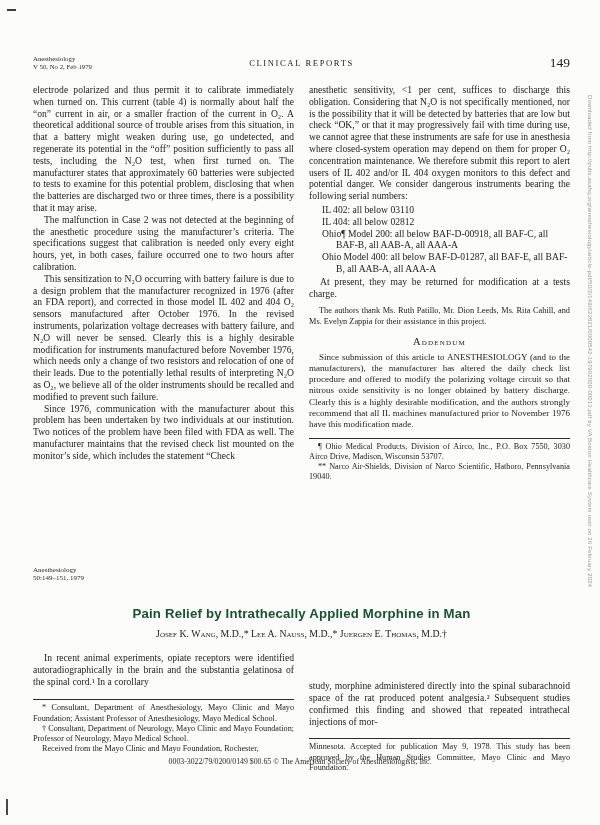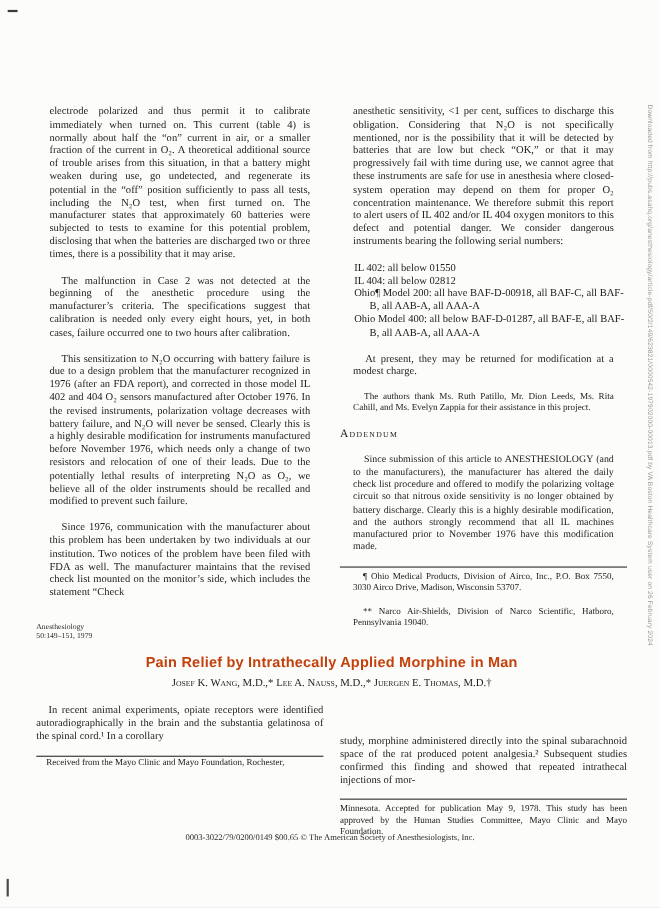--- a/index.html
+++ b/index.html
@@ -10,40 +10,40 @@
   }
   
   .header { position:absolute; top:55px; left:33px; width:537px; display:flex; align-items:flex-start; }
   .journal-info { width:130px; font-size:6.8px; line-height:8px; color:#2a2a2a; }
   .section-title { flex:1; text-align:center; font-size:8.6px; letter-spacing:1.6px; padding-top:3px; }
   .page-number { width:130px; text-align:right; font-size:13.5px; }
 
   
   .cols { position:absolute; left:33px; top:84px; width:537px; display:flex; gap:15px; }
   .col { width:261px; font-size:9.6px; line-height:11.8px; text-align:justify; }
-  .col p { margin:12px; }
+  .col p { margin:0; }
   .indent { text-indent:11px; }
 
   .serial-list { margin:2px 0 1px 0; }
   .serial-item { padding-left:27px; text-indent:-14px; text-align:left; }
 
   .ack { font-size:8.3px; line-height:10.2px; margin-top:7px !important; text-indent:10px; }
-  .addendum-h { font-variant:small-caps; letter-spacing:1.2px; font-size:10.5px; margin:9px 0 4px 0 !important; }
+  .addendum-h { text-align:center; font-variant:small-caps; letter-spacing:1.2px; font-size:10.5px; margin:9px 0 4px 0 !important; }
   .addendum-p { font-size:9px; line-height:11.3px; text-indent:10px; }
 
   .fn-rule { border:none; border-top:1.4px solid #2b2b2b; margin:7px 0 0 0; }
   .fn { font-size:8.2px; line-height:10.2px; text-indent:9px; text-align:justify; margin:0; }
   .fn.first { margin-top:3px; }
   .fn.no-indent { text-indent:0; }
 
   
   .article2 { position:absolute; left:33px; top:566px; width:537px; }
   .citation { font-size:7px; line-height:8.2px; color:#2a2a2a; }
   .a2-title { text-align:center; font-family:"Liberation Sans", sans-serif; font-weight:600;
-              font-size:13.2px; letter-spacing:0.2px; margin-top:12px; color:#c2410c; }
+              font-size:13.2px; letter-spacing:0.2px; margin-top:24px; color:#14532d; }
   .a2-authors { text-align:center; font-variant:small-caps; font-size:9.8px; margin-top:7px; }
   .a2-cols { display:flex; gap:15px; margin-top:13px;justify-content:center; }
   .a2-col { width:261px; }
   .a2-intro { font-size:9.6px; line-height:11.8px; text-align:justify; margin:0; }
   .a2-intro-left { min-height:40px; }
   .a2-intro-right { min-height:51px;margin-top:28px; }
 
   .copyright { position:absolute; left:0; top:757px; width:600px; text-align:center; font-size:7.8px; color:#2a2a2a; }
 
   
@@ -59,57 +59,67 @@
   .artifact-bottom { position:absolute; top:799px; left:6px; width:2px; height:16px; background:#4a4a4a; }
 </style>
 </head>
 <body>
 
 <div class="page">
 
   <div class="artifact-top"></div>
   <div class="artifact-bottom"></div>
 
+  <div class="header">
+    <div class="journal-info">
+      <div>Anesthesiology</div>
+      <div>V 50, No 2, Feb 1979</div>
+    </div>
+    <div class="section-title">CLINICAL REPORTS</div>
+    <div class="page-number">149</div>
+  </div>
 
   <div class="cols">
     <div class="col">
       <p>electrode polarized and thus permit it to calibrate immediately when turned on. This current (table 4) is normally about half the “on” current in air, or a smaller fraction of the current in O₂. A theoretical additional source of trouble arises from this situation, in that a battery might weaken during use, go undetected, and regenerate its potential in the “off” position sufficiently to pass all tests, including the N₂O test, when first turned on. The manufacturer states that approximately 60 batteries were subjected to tests to examine for this potential problem, disclosing that when the batteries are discharged two or three times, there is a possibility that it may arise.</p>
       <p class="indent">The malfunction in Case 2 was not detected at the beginning of the anesthetic procedure using the manufacturer’s criteria. The specifications suggest that calibration is needed only every eight hours, yet, in both cases, failure occurred one to two hours after calibration.</p>
       <p class="indent">This sensitization to N₂O occurring with battery failure is due to a design problem that the manufacturer recognized in 1976 (after an FDA report), and corrected in those model IL 402 and 404 O₂ sensors manufactured after October 1976. In the revised instruments, polarization voltage decreases with battery failure, and N₂O will never be sensed. Clearly this is a highly desirable modification for instruments manufactured before November 1976, which needs only a change of two resistors and relocation of one of their leads. Due to the potentially lethal results of interpreting N₂O as O₂, we believe all of the older instruments should be recalled and modified to prevent such failure.</p>
       <p class="indent">Since 1976, communication with the manufacturer about this problem has been undertaken by two individuals at our institution. Two notices of the problem have been filed with FDA as well. The manufacturer maintains that the revised check list mounted on the monitor’s side, which includes the statement “Check</p>
     </div>
     <div class="col">
       <p>anesthetic sensitivity, &lt;1 per cent, suffices to discharge this obligation. Considering that N₂O is not specifically mentioned, nor is the possibility that it will be detected by batteries that are low but check “OK,” or that it may progressively fail with time during use, we cannot agree that these instruments are safe for use in anesthesia where closed-system operation may depend on them for proper O₂ concentration maintenance. We therefore submit this report to alert users of IL 402 and/or IL 404 oxygen monitors to this defect and potential danger. We consider dangerous instruments bearing the following serial numbers:</p>
       <div class="serial-list">
-        <div class="serial-item">IL 402: all below 01550</div>
+        <div class="serial-item">IL 402: all below 03110</div>
         <div class="serial-item">IL 404: all below 02812</div>
-        <div class="serial-item">Ohio¶ Model 200: all have BAF-D-00918, all BAF-C, all BAF-B, all AAB-A, all AAA-A</div>
+        <div class="serial-item">Ohio¶ Model 200: all below BAF-D-00918, all BAF-C, all BAF-B, all AAB-A, all AAA-A</div>
         <div class="serial-item">Ohio Model 400: all below BAF-D-01287, all BAF-E, all BAF-B, all AAB-A, all AAA-A</div>
       </div>
-      <p class="indent">At present, they may be returned for modification at a modest charge.</p>
+      <p class="indent">At present, they may be returned for modification at a tests charge.</p>
       <p class="ack">The authors thank Ms. Ruth Patillo, Mr. Dion Leeds, Ms. Rita Cahill, and Ms. Evelyn Zappia for their assistance in this project.</p>
       <p class="addendum-h">Addendum</p>
       <p class="addendum-p">Since submission of this article to ANESTHESIOLOGY (and to the manufacturers), the manufacturer has altered the daily check list procedure and offered to modify the polarizing voltage circuit so that nitrous oxide sensitivity is no longer obtained by battery discharge. Clearly this is a highly desirable modification, and the authors strongly recommend that all IL machines manufactured prior to November 1976 have this modification made.</p>
       <hr class="fn-rule">
       <p class="fn first">¶ Ohio Medical Products, Division of Airco, Inc., P.O. Box 7550, 3030 Airco Drive, Madison, Wisconsin 53707.</p>
       <p class="fn">** Narco Air-Shields, Division of Narco Scientific, Hatboro, Pennsylvania 19040.</p>
     </div>
   </div>
 
   <div class="article2">
     <div class="citation">
       <div>Anesthesiology</div>
       <div>50:149–151, 1979</div>
     </div>
     <div class="a2-title">Pain Relief by Intrathecally Applied Morphine in Man</div>
     <div class="a2-authors">Josef K. Wang, M.D.,* Lee A. Nauss, M.D.,* Juergen E. Thomas, M.D.†</div>
     <div class="a2-cols">
       <div class="a2-col">
         <p class="a2-intro a2-intro-left indent">In recent animal experiments, opiate receptors were identified autoradiographically in the brain and the substantia gelatinosa of the spinal cord.¹ In a corollary</p>
         <hr class="fn-rule">
+        <p class="fn first">* Consultant, Department of Anesthesiology, Mayo Clinic and Mayo Foundation; Assistant Professor of Anesthesiology, Mayo Medical School.</p>
+        <p class="fn">† Consultant, Department of Neurology, Mayo Clinic and Mayo Foundation; Professor of Neurology, Mayo Medical School.</p>
         <p class="fn">Received from the Mayo Clinic and Mayo Foundation, Rochester,</p>
       </div>
       <div class="a2-col">
         <p class="a2-intro a2-intro-right">study, morphine administered directly into the spinal subarachnoid space of the rat produced potent analgesia.² Subsequent studies confirmed this finding and showed that repeated intrathecal injections of mor-</p>
         <hr class="fn-rule">
         <p class="fn first no-indent">Minnesota. Accepted for publication May 9, 1978. This study has been approved by the Human Studies Committee, Mayo Clinic and Mayo Foundation.</p>
       </div>
     </div>
   </div>
 

